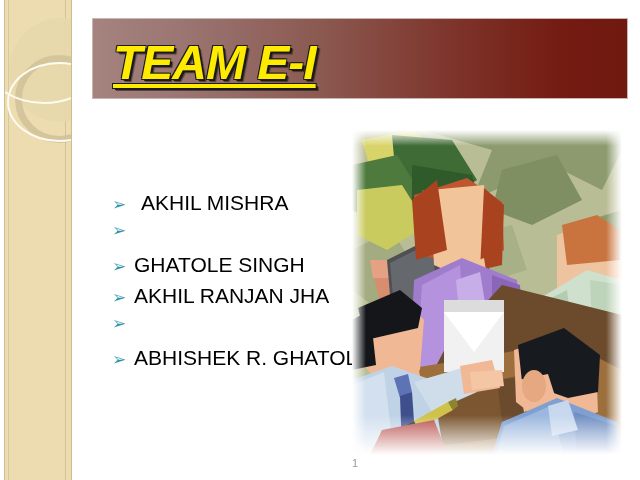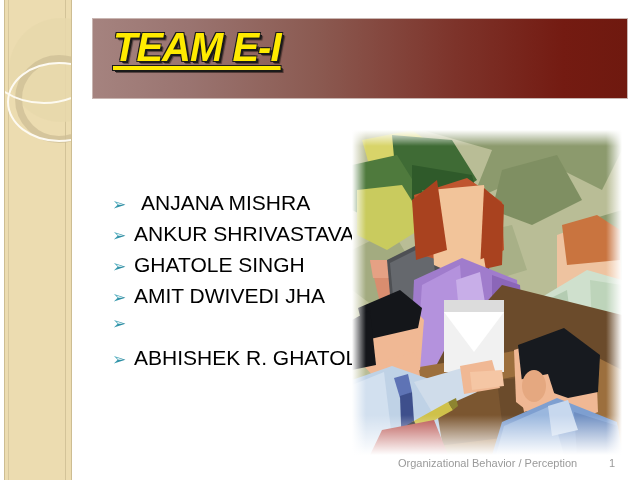--- a/index.html
+++ b/index.html
@@ -94,22 +94,22 @@
     top: 18px;
     width: 536px;
     height: 81px;
     background: linear-gradient(90deg, #a5837f 0%, #9a7470 18%, #8b5a51 42%, #7d332a 68%, #741b12 88%, #6f190f 100%);
     border: 1px solid #c9b6b2;
     box-sizing: border-box;
   }
   #title-text {
     position: absolute;
     left: 20px;
-    top: 6px;
-    font-size: 40px;
+    top: 16px;
+    font-size: 48px;
     font-weight: bold;
     font-style: italic;
     letter-spacing: -1px;
     color: #ffeb00;
     text-shadow:
        2px 2px 0 #1a1a1a,
       -1px -1px 0 #1a1a1a,
        1px -1px 0 #1a1a1a,
       -1px  1px 0 #1a1a1a,
        3px 3px 1px rgba(0,0,0,0.45);
@@ -202,33 +202,32 @@
     <div id="ring-white-small"></div>
   </div>
 
   <div id="title-banner">
     <div id="title-text">TEAM E-I</div>
   </div>
 
   <ul id="bullet-list">
     <li class="indented">
       <span class="bullet-icon">➢</span>
-      <span class="bullet-label">ANJANA MISHRA</span>
-    </li>
-    <li>
-      <span class="bullet-icon">➢</span>
-      <span class="bullet-label">ANKUR SHRIVASTAVA</span>
+      <span class="bullet-label">AKHIL MISHRA</span>
+    </li>
+    <li>
+      <span class="bullet-icon">➢</span>
     </li>
     <li>
       <span class="bullet-icon">➢</span>
       <span class="bullet-label">GHATOLE SINGH</span>
     </li>
     <li>
       <span class="bullet-icon">➢</span>
-      <span class="bullet-label">AMIT DWIVEDI JHA</span>
+      <span class="bullet-label">AKHIL RANJAN JHA</span>
     </li>
     <li>
       <span class="bullet-icon">➢</span>
     </li>
     <li>
       <span class="bullet-icon">➢</span>
       <span class="bullet-label">ABHISHEK R. GHATOLE</span>
     </li>
   </ul>
 
@@ -349,17 +348,16 @@
 
         <rect x="0" y="0" width="270" height="16" fill="url(#fadeTop)"></rect>
         <rect x="0" y="285" width="270" height="40" fill="url(#fadeBottom)"></rect>
         <rect x="0" y="0" width="14" height="325" fill="url(#fadeLeft)"></rect>
         <rect x="254" y="0" width="16" height="325" fill="url(#fadeRight)"></rect>
       </g>
     </svg>
   </div>
 
   <div id="footer">
-    <span id="footer-text">Organizational Behavior / Perception</span>
     <span id="footer-page">1</span>
   </div>
 
 </div>
 
 </body></html>

